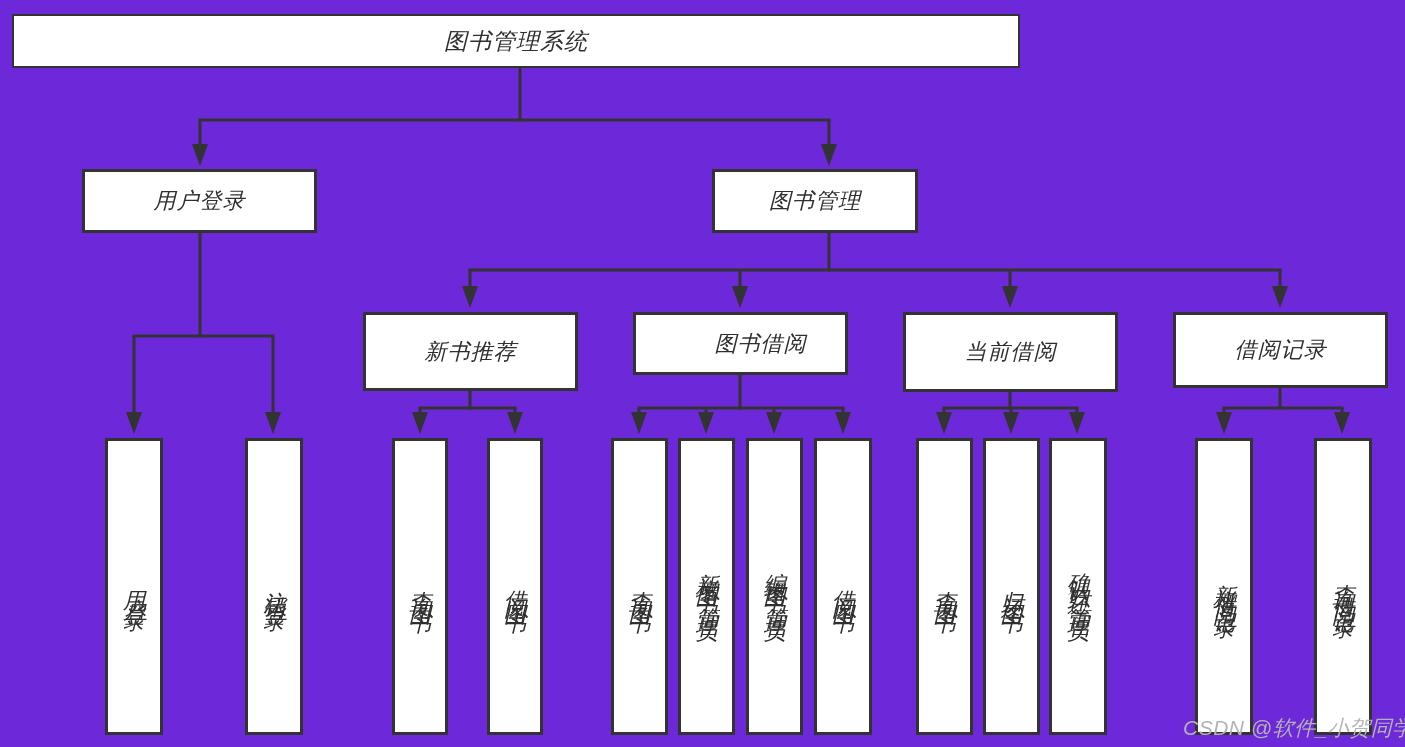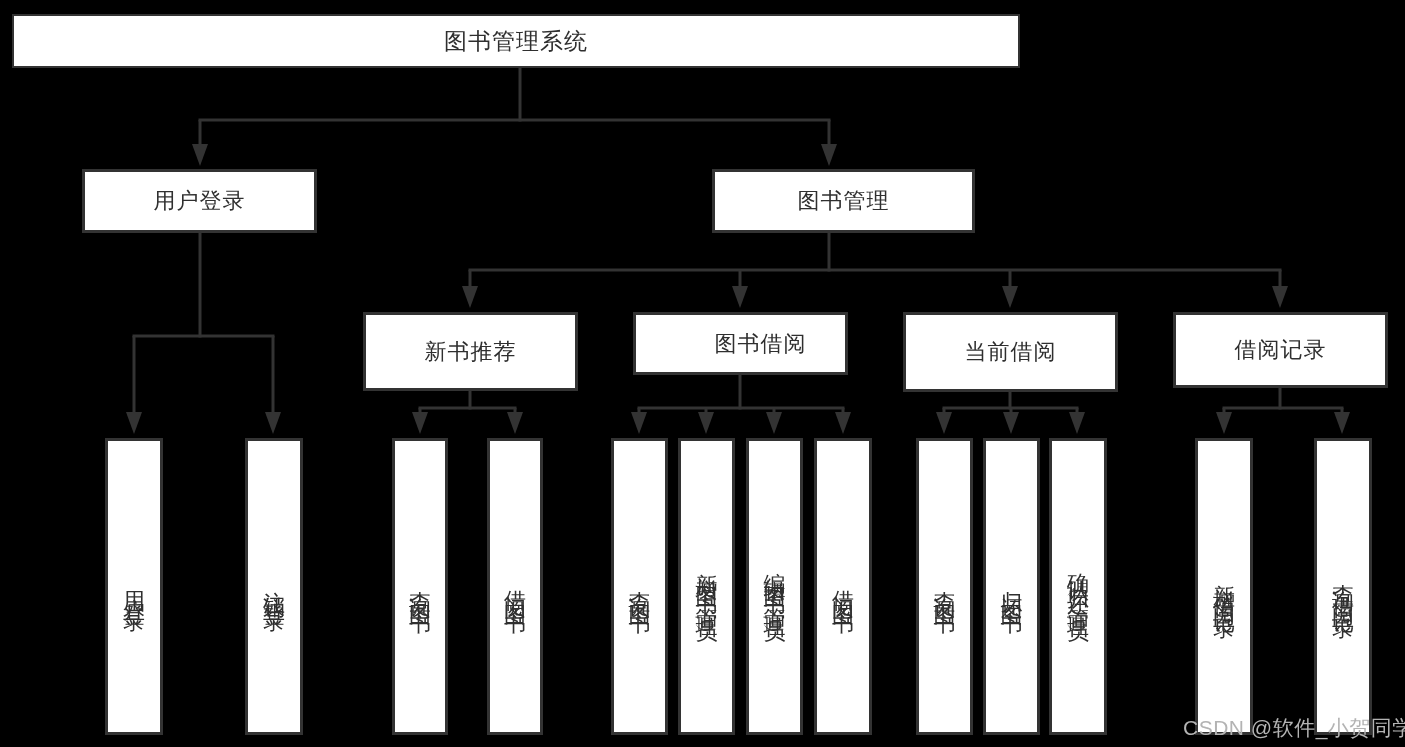--- a/index.html
+++ b/index.html
@@ -5,22 +5,23 @@
   html, body {
     margin: 0;
     padding: 0;
     background: #ffffff;
     font-family: "Liberation Sans", sans-serif;
   }
   .canvas {
     position: relative;
     width: 1405px;
     height: 747px;
-    background: #000000;
+    background: #6d28d9;
     overflow: hidden;
+    font-style: italic;
   }
   .connectors {
     position: absolute;
     left: 0;
     top: 0;
     width: 1405px;
     height: 747px;
     pointer-events: none;
   }
   .node {
@@ -131,21 +132,21 @@
     </g>
   </svg>
 
   <div class="node node-h node-root" style="left:12px; top:14px; width:1008px; height:54px;">
     <span>图书管理系统</span>
   </div>
 
   <div class="node node-h" style="left:82px; top:169px; width:235px; height:64px;">
     <span>用户登录</span>
   </div>
-  <div class="node node-h" style="left:712px; top:169px; width:263px; height:64px;">
+  <div class="node node-h" style="left:712px; top:169px; width:206px; height:64px;">
     <span>图书管理</span>
   </div>
 
   <div class="node node-h" style="left:363px; top:312px; width:215px; height:79px;">
     <span>新书推荐</span>
   </div>
   <div class="node node-h" style="left:633px; top:312px; width:215px; height:63px;padding-left:40px;">
     <span>图书借阅</span>
   </div>
   <div class="node node-h" style="left:903px; top:312px; width:215px; height:80px;">

